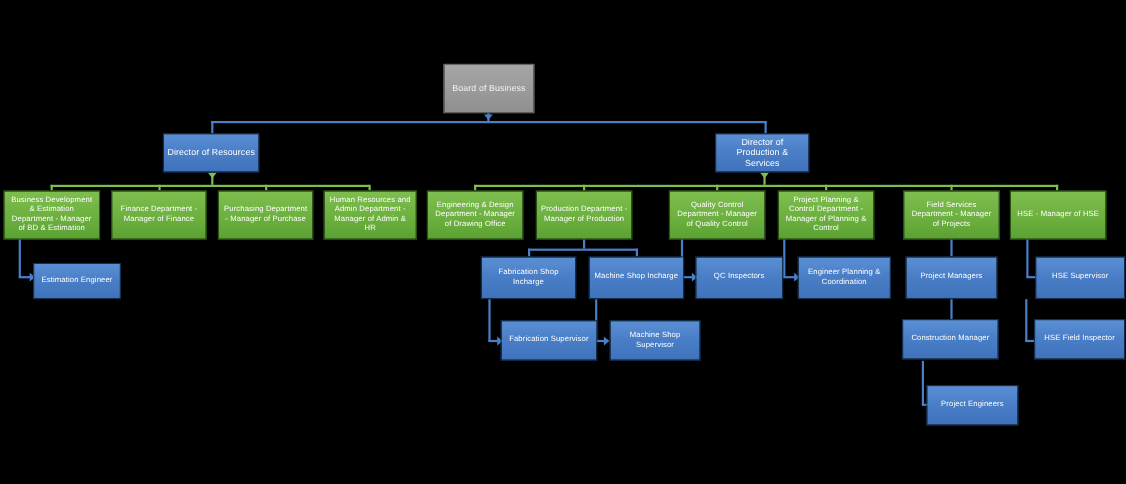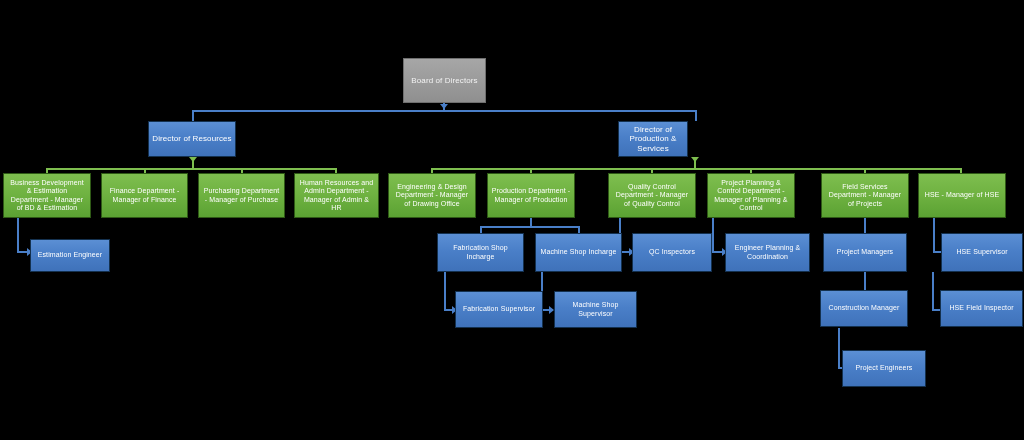--- a/index.html
+++ b/index.html
@@ -90,28 +90,28 @@
 
   <div class="ln b" style="left:932px;top:272px;width:2px;height:38px;"></div>
   <div class="ln b" style="left:932px;top:309px;width:12px;height:2px;"></div>
   <div class="arrow br" style="left:940px;top:306px;"></div>
 
   <div class="ln b" style="left:838px;top:328px;width:2px;height:40px;"></div>
   <div class="ln b" style="left:838px;top:367px;width:12px;height:2px;"></div>
   <div class="arrow br" style="left:846px;top:364px;"></div>
 
   <div class="node gray" style="left:403px;top:58px;width:83px;height:45px;font-size:8px;">
-    <span>Board of Directors</span>
+    <span>Board of Business</span>
   </div>
 
   <div class="node blue" style="left:148px;top:121px;width:88px;height:36px;font-size:8px;">
     <span>Director of Resources</span>
   </div>
 
-  <div class="node blue" style="left:618px;top:121px;width:70px;height:36px;font-size:8px;">
+  <div class="node blue" style="left:650px;top:121px;width:86px;height:36px;font-size:8px;">
     <span>Director of Production &amp; Services</span>
   </div>
 
   <div class="node green" style="left:3px;top:173px;width:88px;height:45px;font-size:7px;">
     <span>Business Development &amp; Estimation Department - Manager of BD &amp; Estimation</span>
   </div>
   <div class="node green" style="left:101px;top:173px;width:87px;height:45px;font-size:7px;">
     <span>Finance Department - Manager of Finance</span>
   </div>
   <div class="node green" style="left:198px;top:173px;width:87px;height:45px;font-size:7px;">

